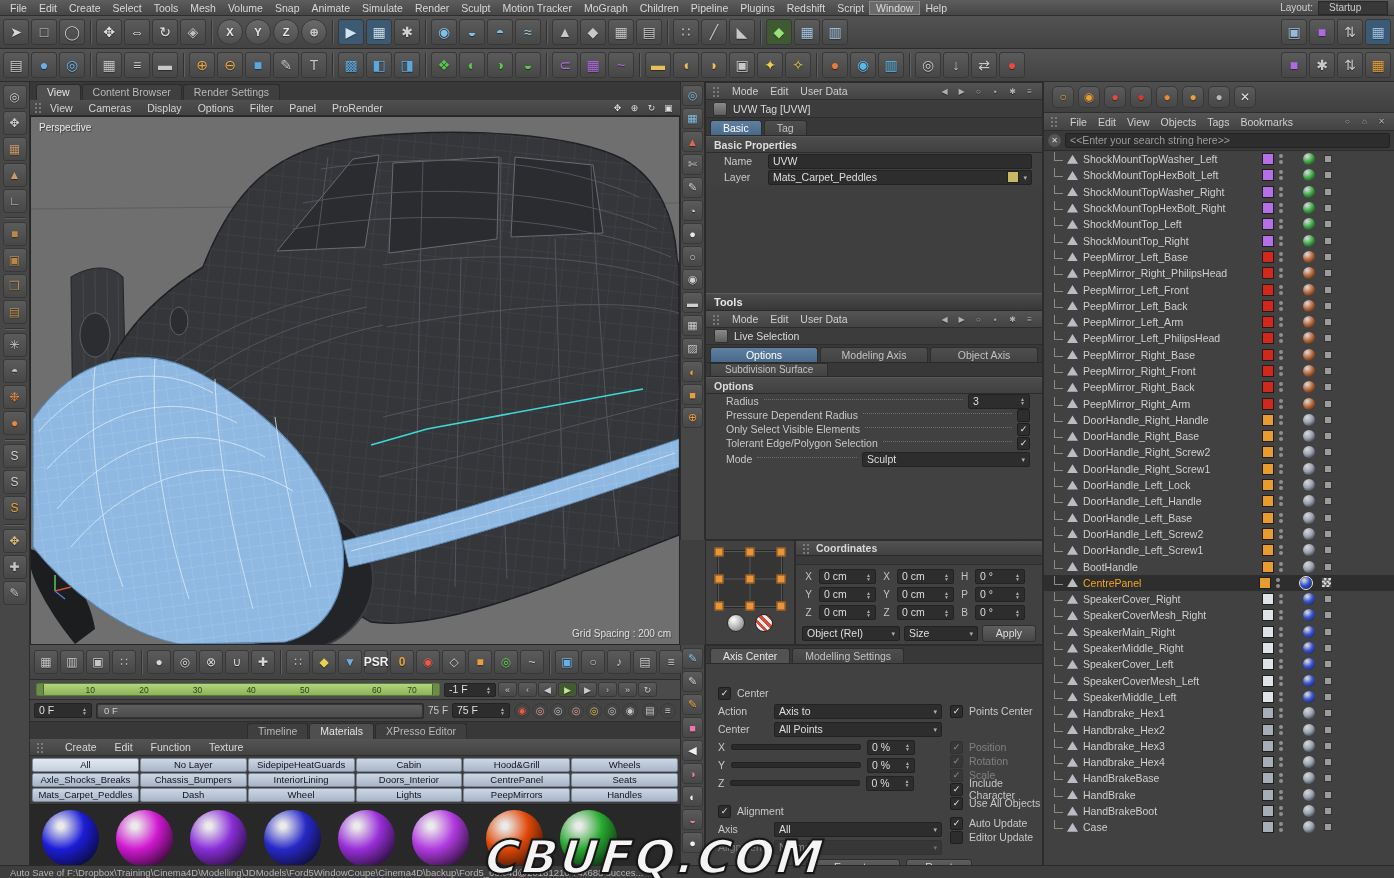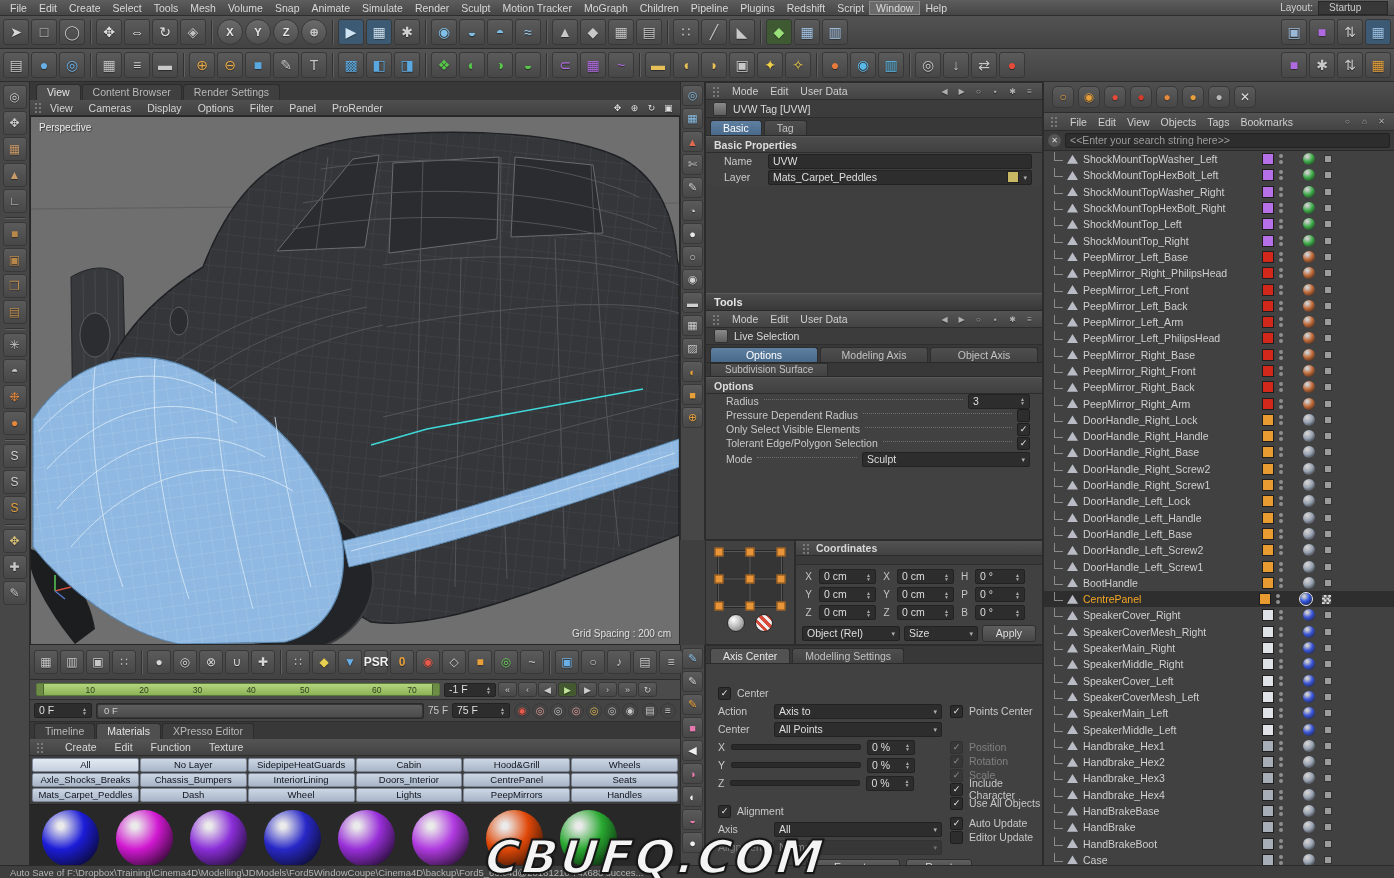--- a/index.html
+++ b/index.html
@@ -168,21 +168,21 @@
     display:flex;align-items:center;padding:0 4px;gap:4px;box-sizing:border-box;}
   #transport .field.fframe{width:48px;}
   #scrollbar{flex:1;height:14px;background:#353535;border:1px solid #2a2a2a;border-radius:2px;
     display:flex;align-items:center;}
   #scroll-handle{flex:1;height:12px;background:linear-gradient(#5e5e5e,#4c4c4c);border-radius:2px;
     margin:0 1px;display:flex;align-items:center;padding:0 6px;font-size:9.5px;color:#ccc;}
   #transport .icon{width:16px;height:16px;border-radius:50%;font-size:10px;background:none;border:1px solid #3a3a3a;}
   .endlbl{font-size:10px;color:#c8c8c8;}
   
   #mats{left:30px;top:722px;width:650px;height:143px;background:#3d3d3d;box-sizing:border-box;}
-  #mat-tabs{height:17px;background:#383838;display:flex;align-items:flex-end;gap:1px;padding-left:4px;}
+  #mat-tabs{height:17px;background:#383838;display:flex;align-items:flex-end;gap:1px;padding-left:4px;justify-content:center;}
   #mat-menu .menu-item{padding:0 9px;}
   #mat-layers{display:grid;grid-template-columns:repeat(6,1fr);gap:1px;padding:2px;}
   .layer-btn{height:12px;line-height:12px;text-align:center;font-size:9.5px;color:#10141e;
     background:linear-gradient(#ccd6e4,#a9b6c8);border:1px solid #7e8898;border-radius:2px;
     overflow:hidden;white-space:nowrap;text-overflow:ellipsis;padding:0 2px;}
   .layer-btn.active{background:linear-gradient(#e2e9f2,#c4cfdd);}
   #mat-spheres{height:62px;background:#282828;border-top:1px solid #222;display:flex;align-items:center;
     gap:17px;padding:2px 12px;overflow:hidden;}
   .mat-sphere{width:57px;height:57px;border-radius:50%;flex:none;
     background:radial-gradient(circle at 33% 28%,rgba(255,255,255,.9) 0 5%,var(--c) 42%,rgba(0,0,0,.88) 97%);}
@@ -1061,33 +1061,20 @@
           <i class="om-dot"></i>
           <i class="om-dot"></i>
         </span>
         <span class="om-sphere" style="--c: #c06a38;"></span>
         <span class="om-mini"></span>
         <span class="om-tail"></span>
       </div>
       <div class="om-row">
         <span class="om-conn"></span>
         <span class="om-objicon"></span>
-        <span class="om-name">DoorHandle_Right_Lock</span>
-        <span class="om-chip" style="background: rgb(232, 155, 48);"></span>
-        <span class="om-dots">
-          <i class="om-dot"></i>
-          <i class="om-dot"></i>
-        </span>
-        <span class="om-sphere" style="--c: #98a2b2;"></span>
-        <span class="om-mini"></span>
-        <span class="om-tail"></span>
-      </div>
-      <div class="om-row">
-        <span class="om-conn"></span>
-        <span class="om-objicon"></span>
         <span class="om-name">DoorHandle_Right_Handle</span>
         <span class="om-chip" style="background: rgb(232, 155, 48);"></span>
         <span class="om-dots">
           <i class="om-dot"></i>
           <i class="om-dot"></i>
         </span>
         <span class="om-sphere" style="--c: #98a2b2;"></span>
         <span class="om-mini"></span>
         <span class="om-tail"></span>
       </div>
@@ -1283,33 +1270,20 @@
           <i class="om-dot"></i>
         </span>
         <span class="om-sphere" style="--c: #3a55d8;"></span>
         <span class="om-mini"></span>
         <span class="om-tail"></span>
       </div>
       <div class="om-row">
         <span class="om-conn"></span>
         <span class="om-objicon"></span>
         <span class="om-name">SpeakerCoverMesh_Left</span>
-        <span class="om-chip" style="background: rgb(223, 227, 232);"></span>
-        <span class="om-dots">
-          <i class="om-dot"></i>
-          <i class="om-dot"></i>
-        </span>
-        <span class="om-sphere" style="--c: #3a55d8;"></span>
-        <span class="om-mini"></span>
-        <span class="om-tail"></span>
-      </div>
-      <div class="om-row">
-        <span class="om-conn"></span>
-        <span class="om-objicon"></span>
-        <span class="om-name">SpeakerMain_Left</span>
         <span class="om-chip" style="background: rgb(223, 227, 232);"></span>
         <span class="om-dots">
           <i class="om-dot"></i>
           <i class="om-dot"></i>
         </span>
         <span class="om-sphere" style="--c: #3a55d8;"></span>
         <span class="om-mini"></span>
         <span class="om-tail"></span>
       </div>
       <div class="om-row">

